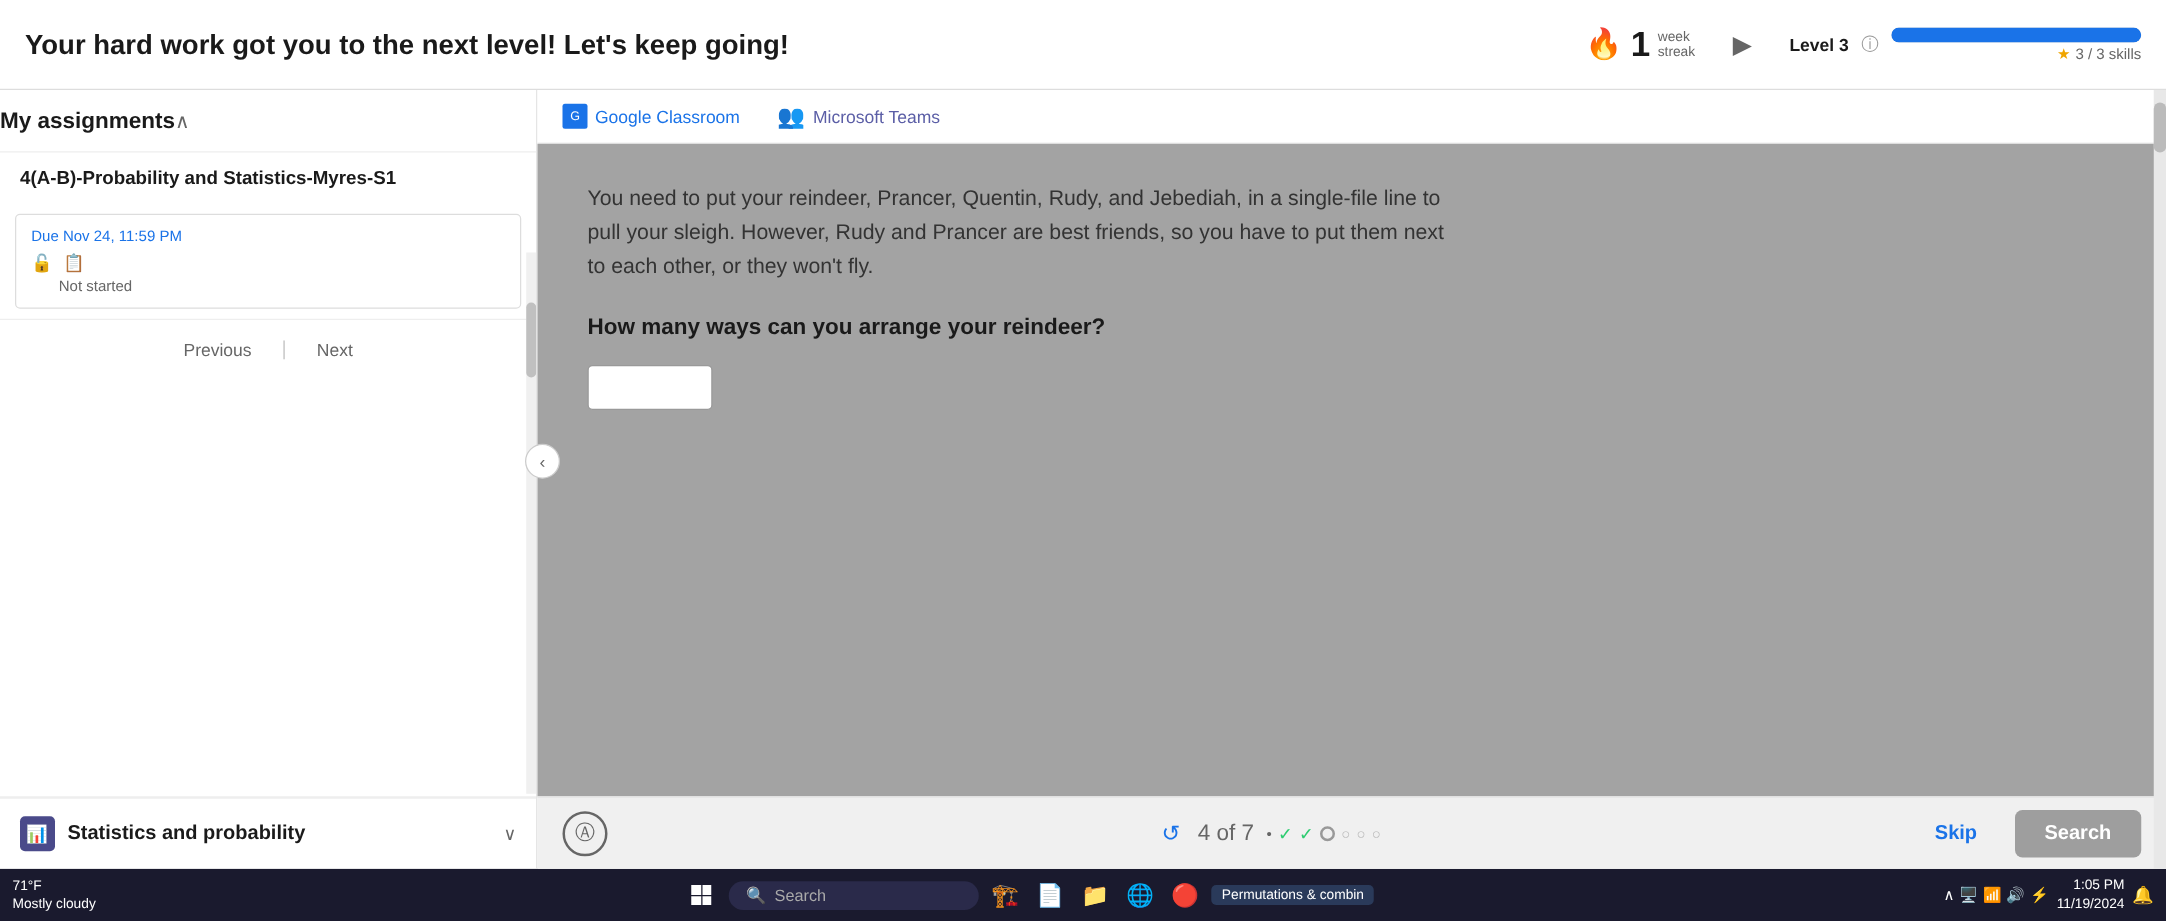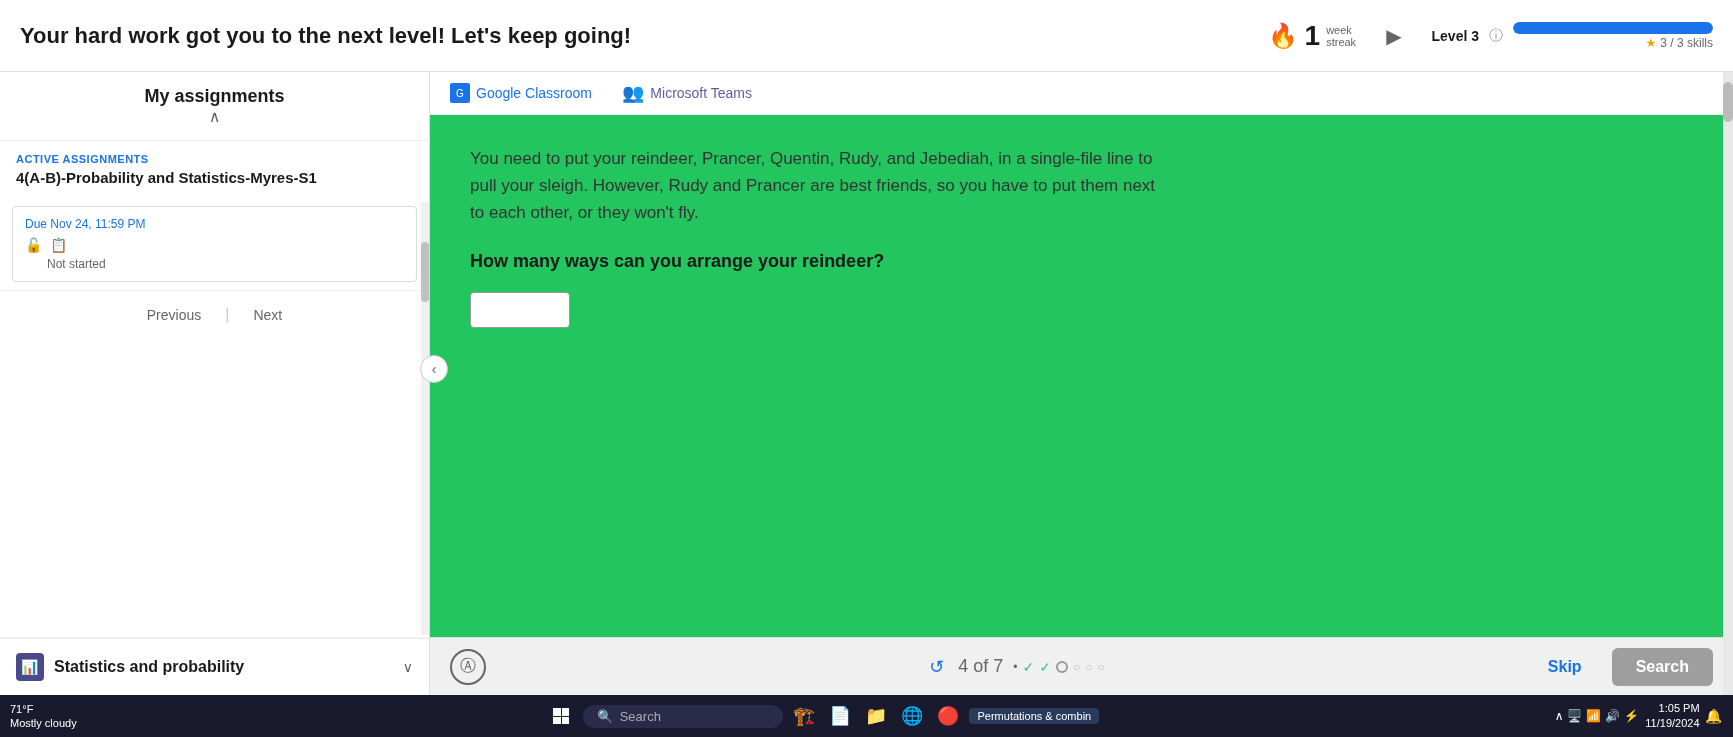--- a/index.html
+++ b/index.html
@@ -102,21 +102,20 @@
       flex-direction: column;
       overflow: hidden;
     }
 
     .sidebar-header {
       display: flex;
       align-items: center;
       justify-content: flex-start;
       padding: 14px 0;
       border-bottom: 1px solid #eee;
-      flex-direction: column;
     }
     .sidebar-title {
       font-size: 18px;
       font-weight: bold;
       color: #1a1a1a;
     }
     .chevron-up {
       font-size: 16px;
       color: #666;
       cursor: pointer;
@@ -306,21 +305,21 @@
       border: none;
     }
     .teams-icon {
       color: #5b5ea6;
       font-size: 18px;
     }
 
     .problem-content {
       flex: 1;
       padding: 30px 40px;
-      background: #22c55e;
+      background: #a3a3a3;
       margin: 0;
     }
     .problem-text {
       font-size: 17px;
       color: #333;
       line-height: 1.6;
       max-width: 700px;
       margin-bottom: 24px;
     }
     .question-text {
@@ -556,21 +555,20 @@
 
 <div class="main-layout">
 
   <div class="sidebar" style="position:relative;">
     <div class="sidebar-header">
       <span class="sidebar-title">My assignments</span>
       <span class="chevron-up">∧</span>
     </div>
 
     <div class="sidebar-content">
-      <div class="active-assignments-label">ACTIVE ASSIGNMENTS</div>
       <div class="assignment-class">4(A-B)-Probability and Statistics-Myres-S1</div>
 
       <div class="assignment-item">
         <div class="due-date">Due Nov 24, 11:59 PM</div>
         <div class="assignment-row">
           <span class="assignment-icon">🔓</span>
           <span class="assignment-note-icon">📋</span>
         </div>
         <div class="not-started">Not started</div>
       </div>

